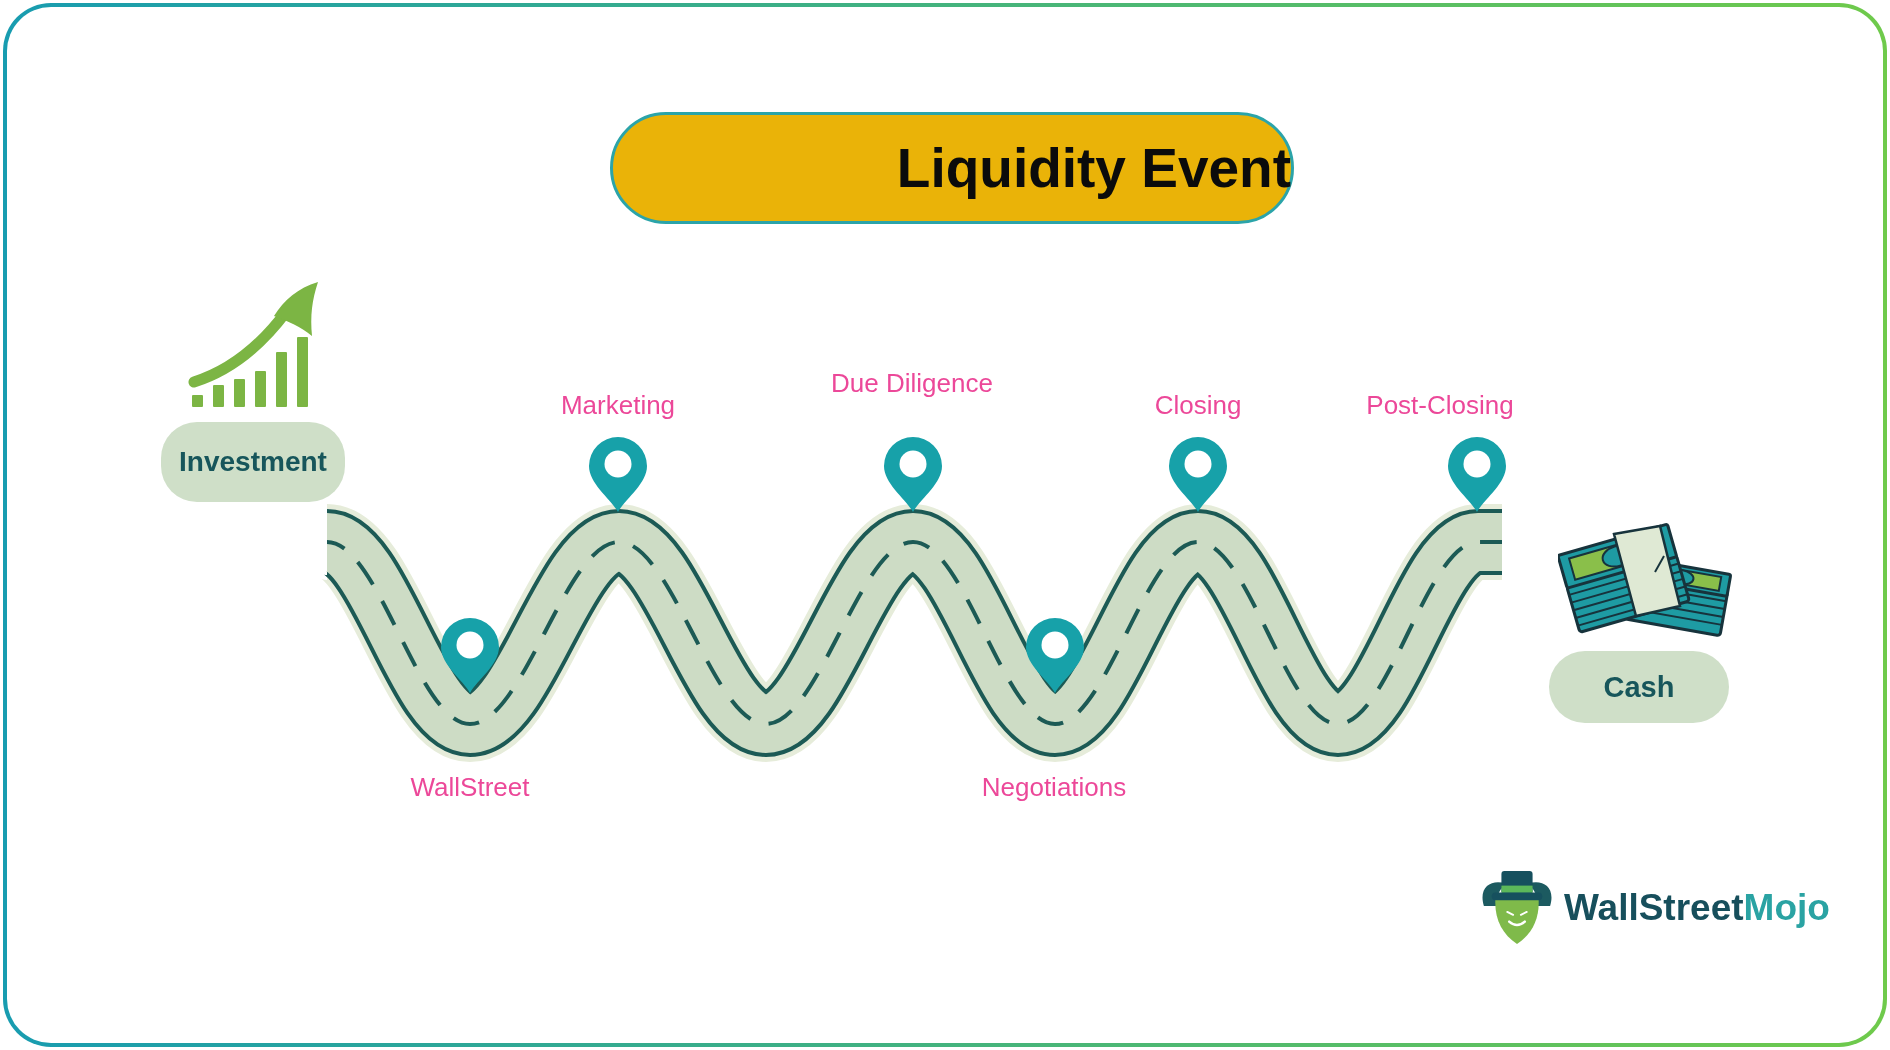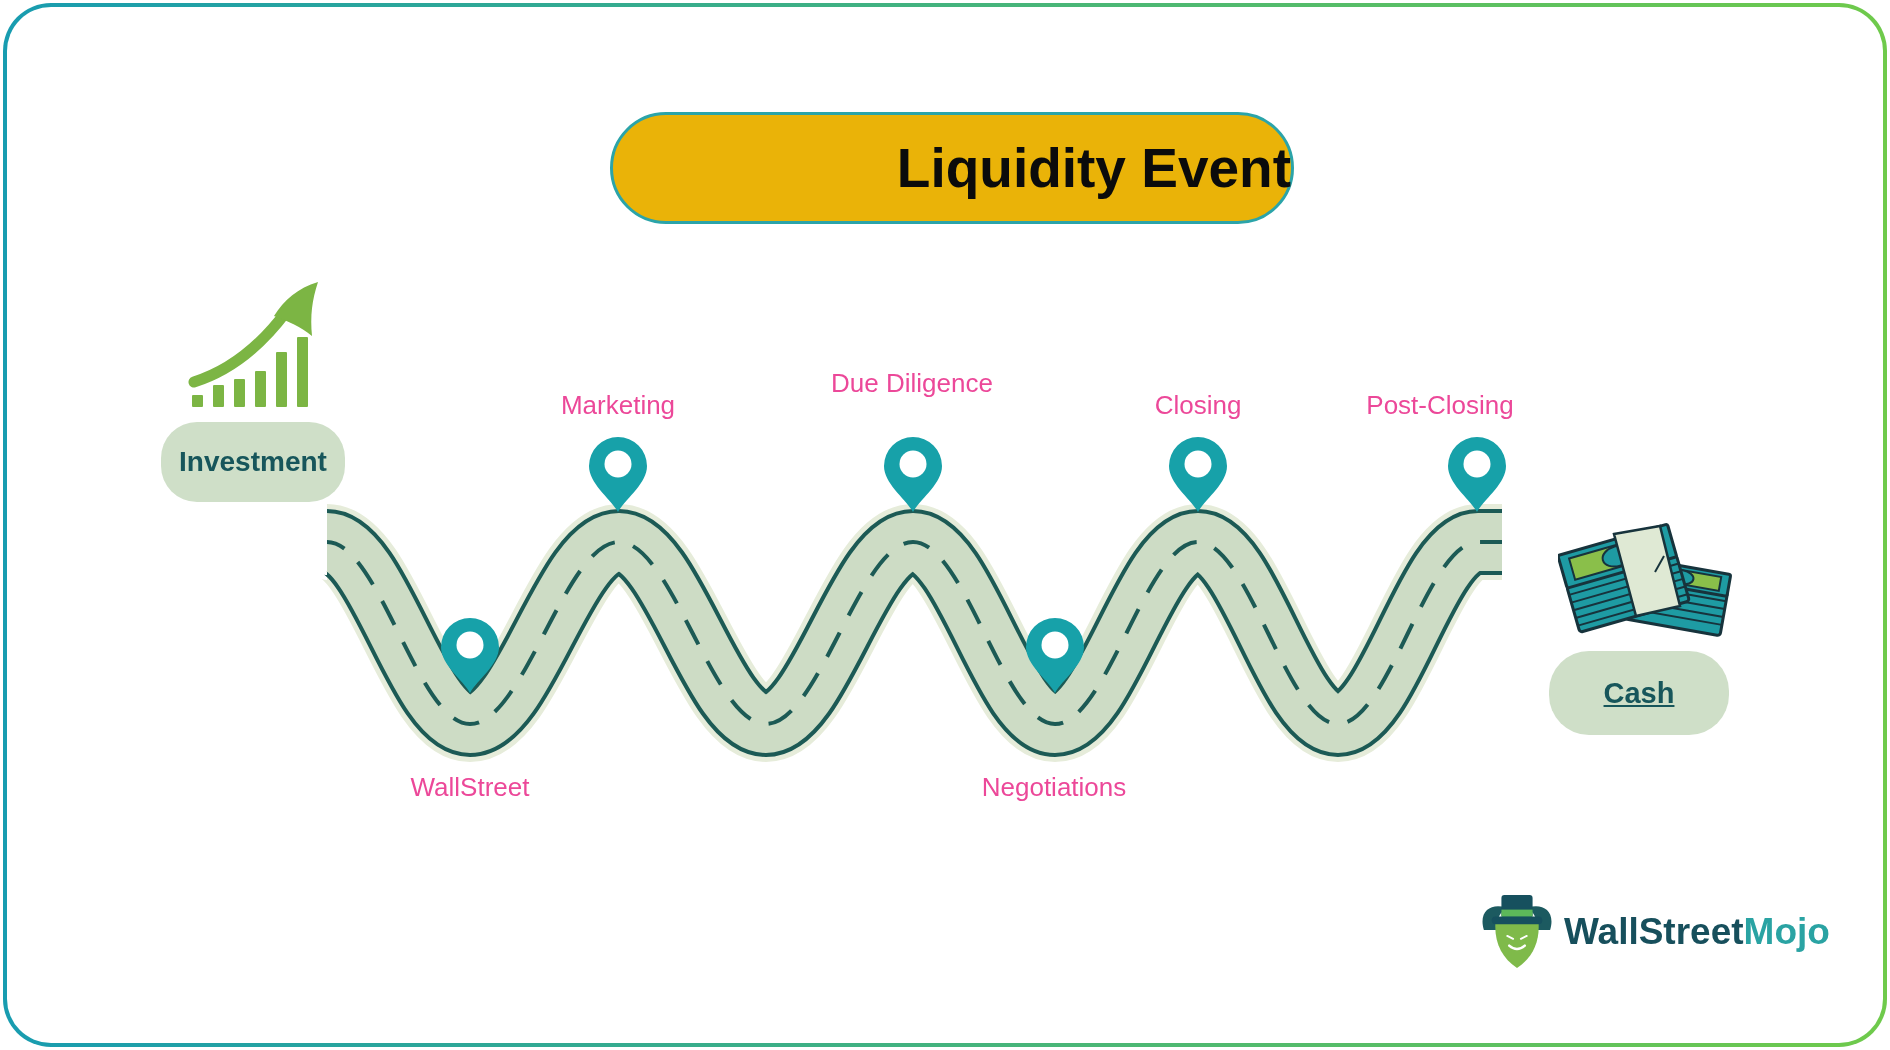--- a/index.html
+++ b/index.html
@@ -20,24 +20,24 @@
   .title-text{font-size:55px;font-weight:bold;color:#0B0B0B;letter-spacing:0px;}
 
   
   .stage-label{position:absolute;transform:translateX(-50%);
     font-size:26px;font-weight:normal;color:#ec4899;white-space:nowrap;}
 
   
   .pill{position:absolute;background:#CFDFC8;display:flex;align-items:center;
     justify-content:center;font-weight:bold;color:#17565B;}
   .pill-investment{left:161px;top:422px;width:184px;height:80px;border-radius:36px;font-size:28px;}
-  .pill-cash{left:1549px;top:651px;width:180px;height:84px;border-radius:40px;font-size:29px;text-decoration:underline;}
+  .pill-cash{left:1549px;top:651px;width:180px;height:72px;border-radius:40px;font-size:29px;}
 
   
-  .logo{position:absolute;left:1480px;top:892px;display:flex;align-items:center;gap:10px;}
+  .logo{position:absolute;left:1480px;top:868px;display:flex;align-items:center;gap:10px;}
   .logo-text{font-size:37px;font-weight:bold;white-space:nowrap;}
   .logo-part1{color:#174F5C;}
   .logo-part2{color:#2AA3A3;}
 </style>
 </head>
 <body>
 
 <div class="frame-outer">
   <div class="frame-inner"></div>
 </div>

